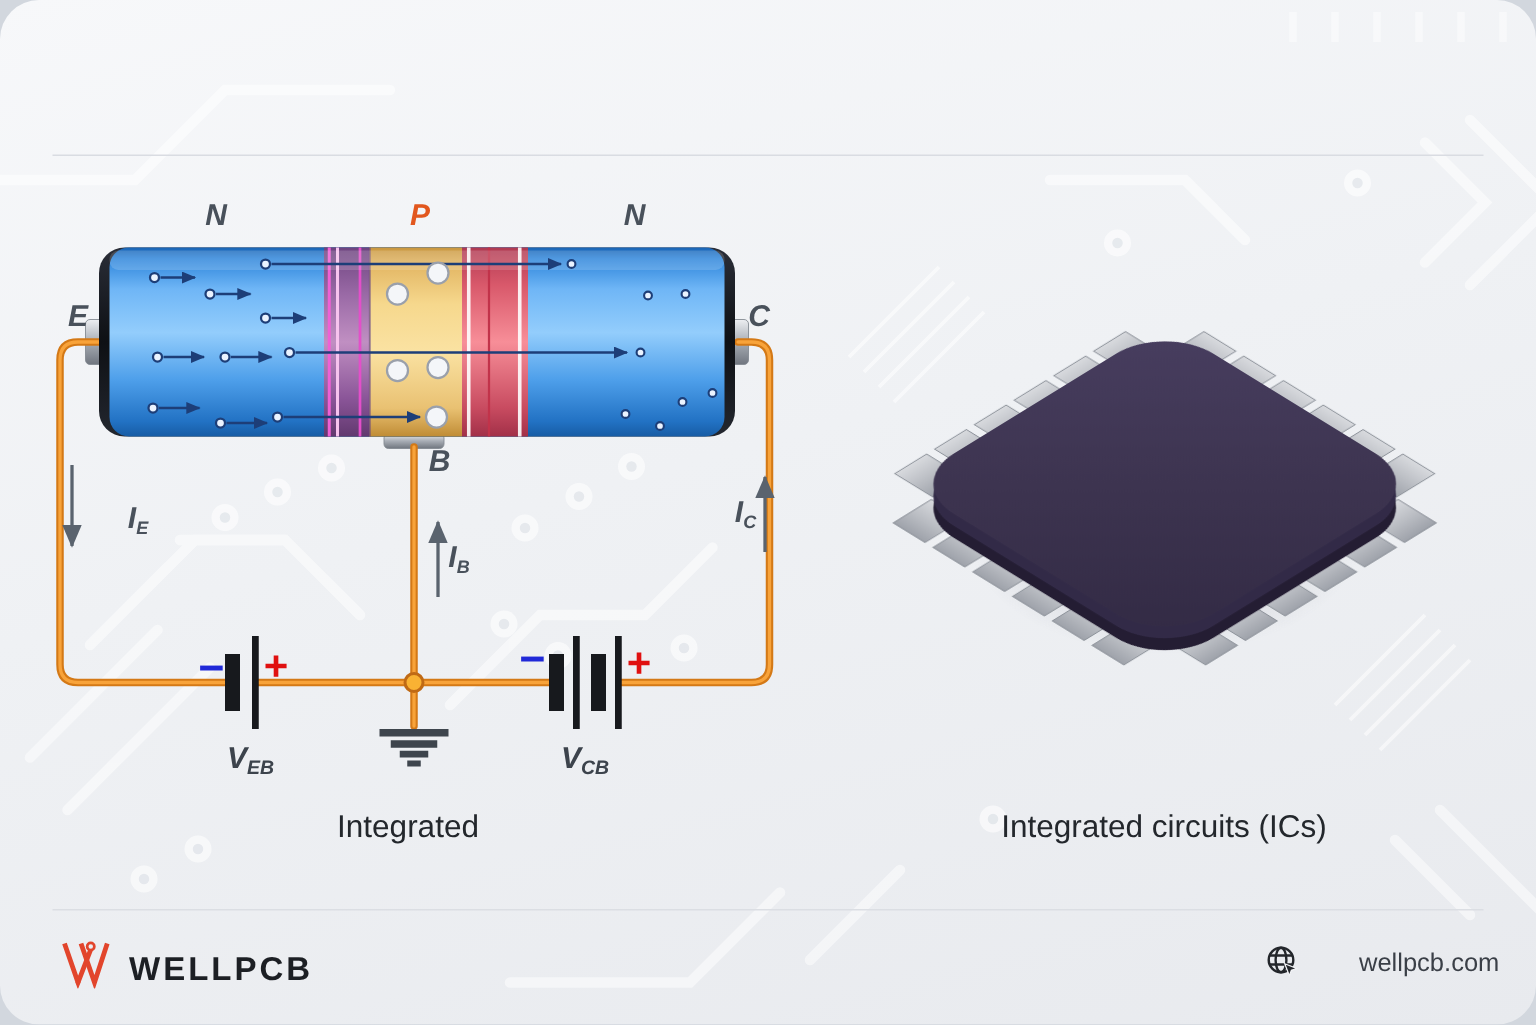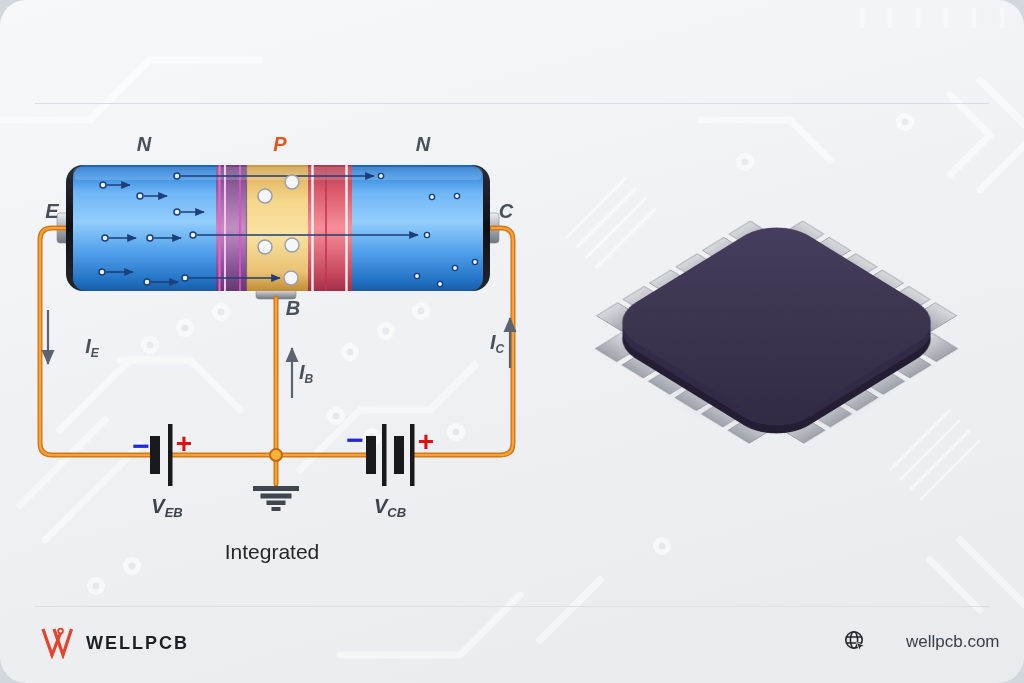--- a/index.html
+++ b/index.html
@@ -34,21 +34,21 @@
   .chip-shadow{inset:-10px;border-radius:70px;transform:translateY(32px) rotateX(52deg) rotateZ(45deg);
       background:radial-gradient(closest-side,rgba(45,45,70,.25),rgba(45,45,70,0));}
   .chip-pins{position:absolute;inset:0;overflow:visible;transform:translateY(10px) rotateX(52deg) rotateZ(45deg);}
   .chip-bottom{background:#241D33;transform:translateY(16px) rotateX(52deg) rotateZ(45deg);}
   .chip-mid{background:#322A47;transform:translateY(8px) rotateX(52deg) rotateZ(45deg);}
   .chip-top{background:linear-gradient(135deg,#483E60 0%,#3D3450 50%,#322A44 100%);
       transform:rotateX(52deg) rotateZ(45deg);}
 
   
   .footer-divider{position:absolute;left:35px;right:35px;top:606px;height:1px;background:#DBDEE3;}
-  .brand-text{position:absolute;left:86px;top:633px;font-size:18px;font-weight:bold;letter-spacing:2px;color:#1C1F24;}
+  .brand-text{position:absolute;left:86px;top:633px;font-size:22px;font-weight:bold;letter-spacing:2px;color:#1C1F24;}
   .site-text{position:absolute;left:870px;top:632px;font-size:17px;color:#3A3F47;margin-left:36px;}
 </style>
 </head>
 <body>
 
 <div class="stage">
  <div class="card">
 
   <svg class="bg-pattern" width="1024" height="683" viewBox="0 0 1024 683">
     <g stroke="#FFFFFF" stroke-width="7" fill="none" stroke-linecap="round" opacity="0.5">
@@ -375,20 +375,21 @@
               <rect x="233" y="163" width="36" height="30"></rect>
               <rect x="233" y="200.5" width="36" height="30"></rect>
         </g>
       </svg>
       <div class="chip-layer chip-bottom"></div>
       <div class="chip-layer chip-mid"></div>
       <div class="chip-layer chip-top"></div>
     </div>
   </div>
 
+  <div class="caption" style="left:776px;top:540px;">Integrated circuits (ICs)</div>
 
   <div class="footer-divider"></div>
 
   <svg class="layer" style="left:40px;top:625px;" width="40" height="34" viewBox="0 0 40 34">
     <g stroke="#E2452C" stroke-width="3.2" fill="none" stroke-linejoin="miter">
       <path d="M3 4 L12 30 L20.5 8"></path>
       <path d="M14 4 L23 30 L31.5 4"></path>
     </g>
     <circle cx="20.5" cy="6" r="2.4" fill="none" stroke="#E2452C" stroke-width="1.8"></circle>
     <circle cx="12" cy="30" r="1.6" fill="#E2452C"></circle>

